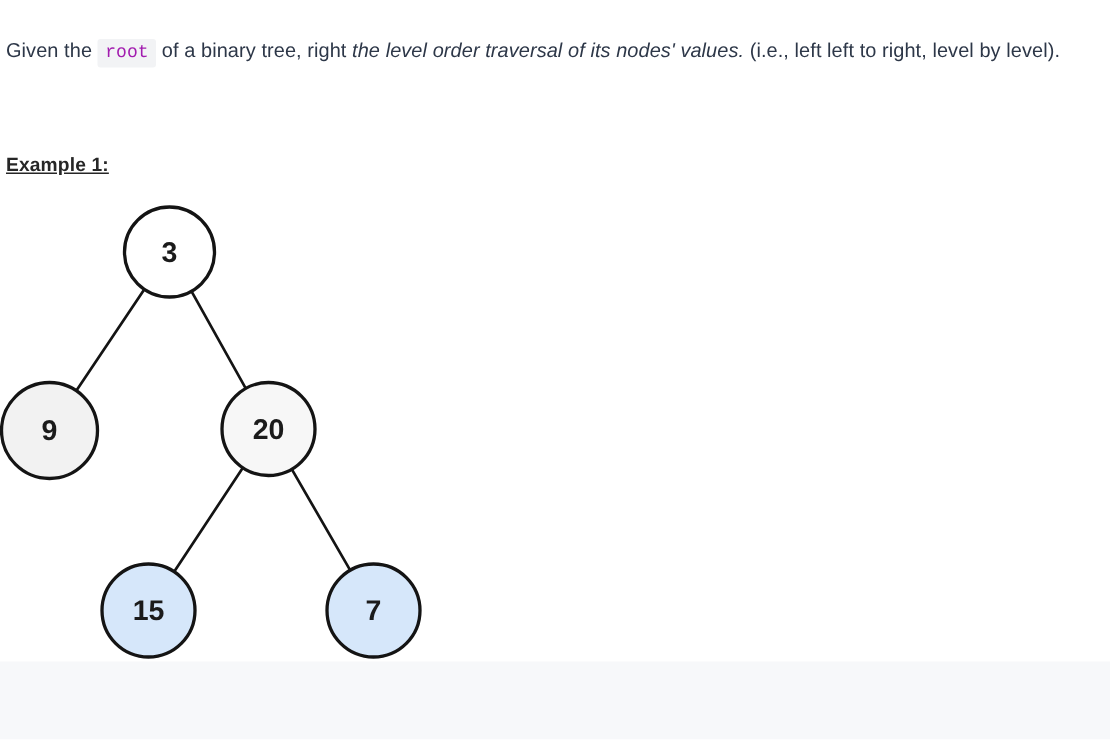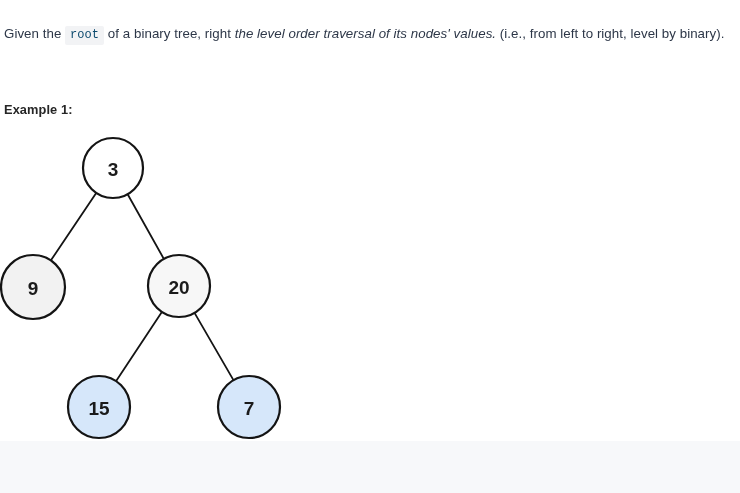--- a/index.html
+++ b/index.html
@@ -25,38 +25,39 @@
     padding: 8px 4px 0 4px;
     box-sizing: border-box;
     font-size: 13.3px;
     line-height: 26px;
     color: #2d3748;
     letter-spacing: 0.05px;
   }
   .inline-code {
     font-family: "Liberation Mono", "DejaVu Sans Mono", monospace;
     background: #f2f3f5;
-    color: #0c4a6e;
+    color: #a21caf;
     font-size: 12px;
     padding: 2px 5px 3px 5px;
     border-radius: 2px;
     white-space: pre;
   }
   .em-text {
   }
 
   
   .example-heading {
     position: absolute;
     left: 4px;
     top: 102px;
     font-size: 12.8px;
     font-weight: bold;
     color: #262626;
     letter-spacing: 0.1px;
+    text-decoration: underline;
   }
 
   
   .tree-figure {
     position: absolute;
     left: 0;
     top: 126px;
     width: 320px;
     height: 316px;
   }
@@ -85,21 +86,21 @@
     font-family: "Liberation Mono", "DejaVu Sans Mono", monospace;
     font-size: 12.6px;
     line-height: 21px;
     color: #2f3136;
     white-space: pre;
   }
 </style>
 </head>
 <body>
 
-<p class="problem-statement"><span>Given the </span><code class="inline-code">root</code><span> of a binary tree, right </span><em class="em-text">the level order traversal of its nodes' values.</em><span> (i.e., from left to right, level by binary).</span></p>
+<p class="problem-statement"><span>Given the </span><code class="inline-code">root</code><span> of a binary tree, right </span><em class="em-text">the level order traversal of its nodes' values.</em><span> (i.e., left left to right, level by level).</span></p>
 
 <div class="example-heading">Example 1:</div>
 
 <div class="tree-figure">
   <svg class="tree-svg" width="320" height="316" viewBox="0 0 320 316">
     <g id="tree-edges">
         <line x1="97.37838602419751" y1="65.23715078900622" x2="49.73744354550267" y2="136.10305272606476" stroke="#141414" stroke-width="1.8" stroke-linecap="round"></line>
         <line x1="126.66828013460635" y1="66.43722811944771" x2="164.84356700344344" y2="134.69001373342917" stroke="#141414" stroke-width="1.8" stroke-linecap="round"></line>
         <line x1="163.00608451797444" y1="184.19079716656364" x2="114.99391548202556" y2="256.80920283343636" stroke="#141414" stroke-width="1.8" stroke-linecap="round"></line>
         <line x1="193.52187337448902" y1="185.10209540447386" x2="234.47812662551098" y2="255.89790459552614" stroke="#141414" stroke-width="1.8" stroke-linecap="round"></line>

